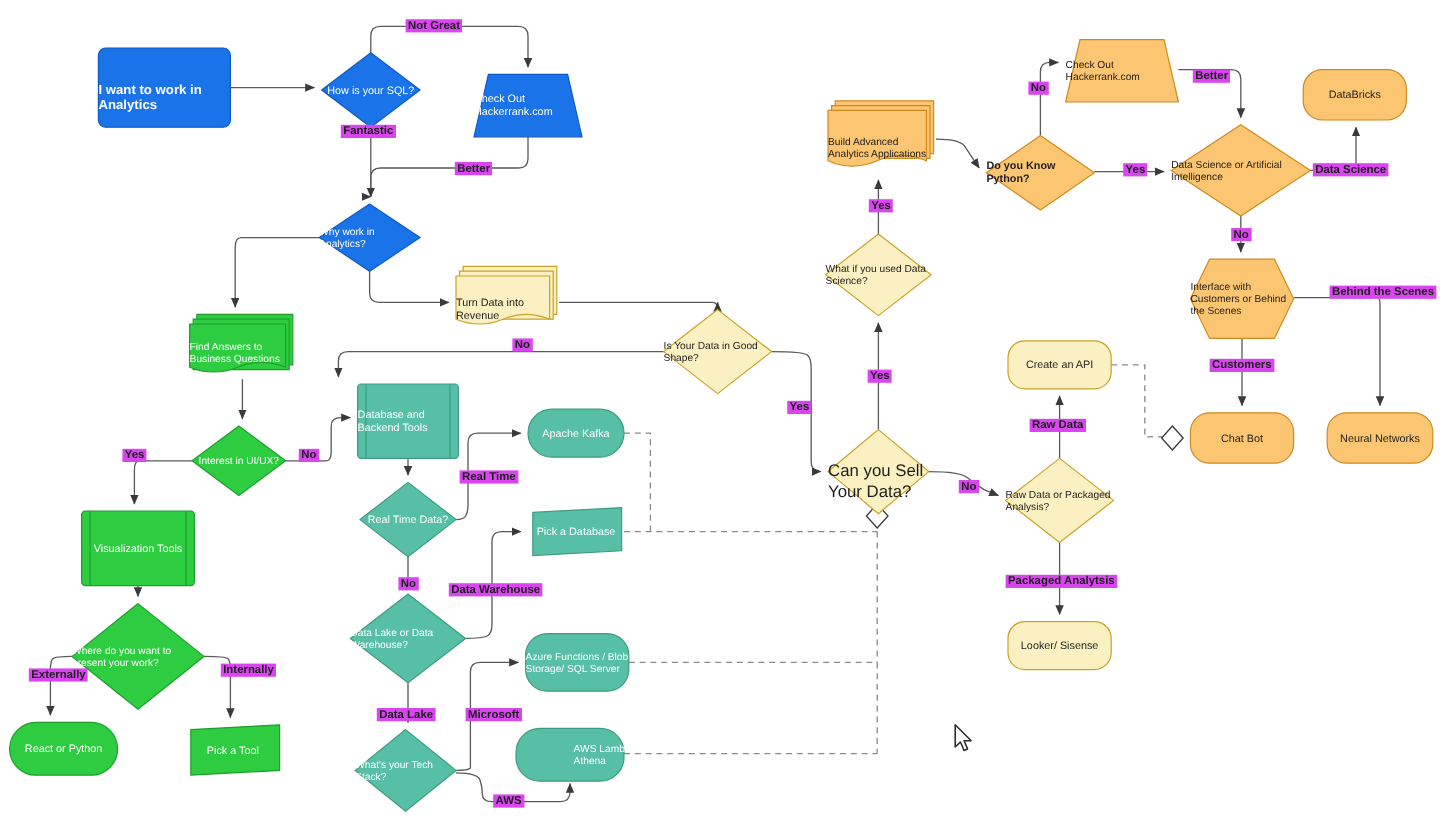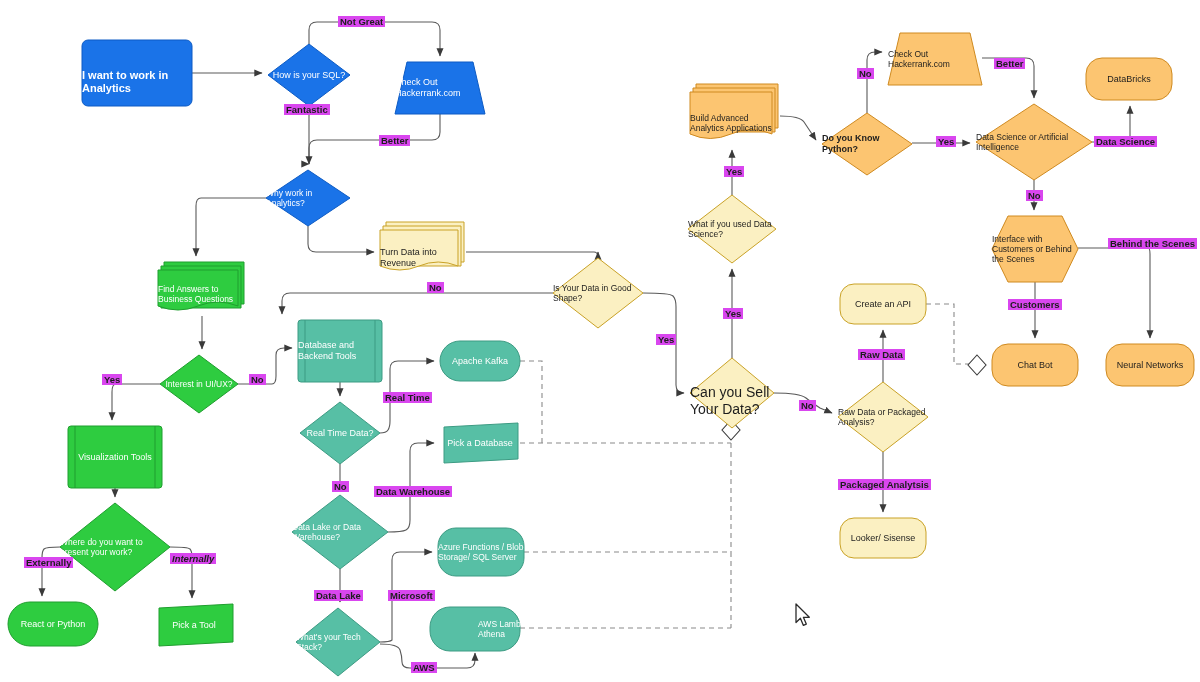--- a/index.html
+++ b/index.html
@@ -209,21 +209,21 @@
       <div class="nodetext" style="left: 1106px; top: 344px; width: 88px; height: 42px; font-size: 9px; color: rgb(29, 29, 29);">Neural Networks</div>
     </div>
 
   <div id="edgelabels">
       <span class="edgelabel" style="left: 338px; top: 16px;">Not Great</span>
       <span class="edgelabel" style="left: 284px; top: 104px;">Fantastic</span>
       <span class="edgelabel" style="left: 379px; top: 135px;">Better</span>
       <span class="edgelabel" style="left: 102px; top: 374px;">Yes</span>
       <span class="edgelabel" style="left: 249px; top: 374px;">No</span>
       <span class="edgelabel" style="left: 24px; top: 557px;">Externally</span>
-      <span class="edgelabel" style="left: 170px; top: 553px; font-style: italic;">Internally</span>
+      <span class="edgelabel" style="left: 184px; top: 553px;">Internally</span>
       <span class="edgelabel" style="left: 383px; top: 392px;">Real Time</span>
       <span class="edgelabel" style="left: 332px; top: 481px;">No</span>
       <span class="edgelabel" style="left: 374px; top: 486px;">Data Warehouse</span>
       <span class="edgelabel" style="left: 314px; top: 590px;">Data Lake</span>
       <span class="edgelabel" style="left: 388px; top: 590px;">Microsoft</span>
       <span class="edgelabel" style="left: 411px; top: 662px;">AWS</span>
       <span class="edgelabel" style="left: 427px; top: 282px;">No</span>
       <span class="edgelabel" style="left: 656px; top: 334px;">Yes</span>
       <span class="edgelabel" style="left: 723px; top: 308px;">Yes</span>
       <span class="edgelabel" style="left: 724px; top: 166px;">Yes</span>

